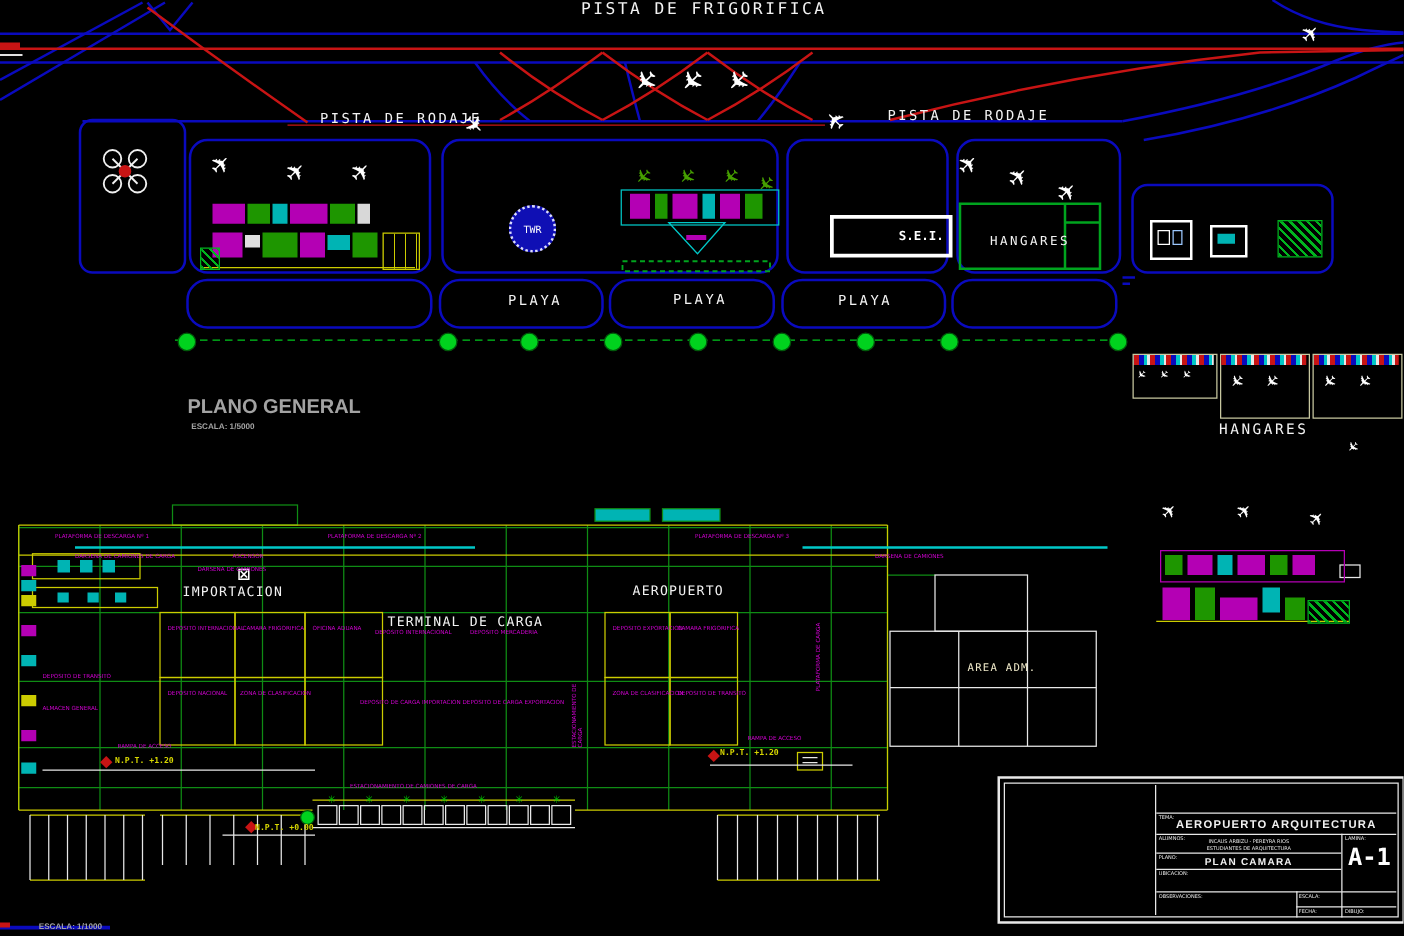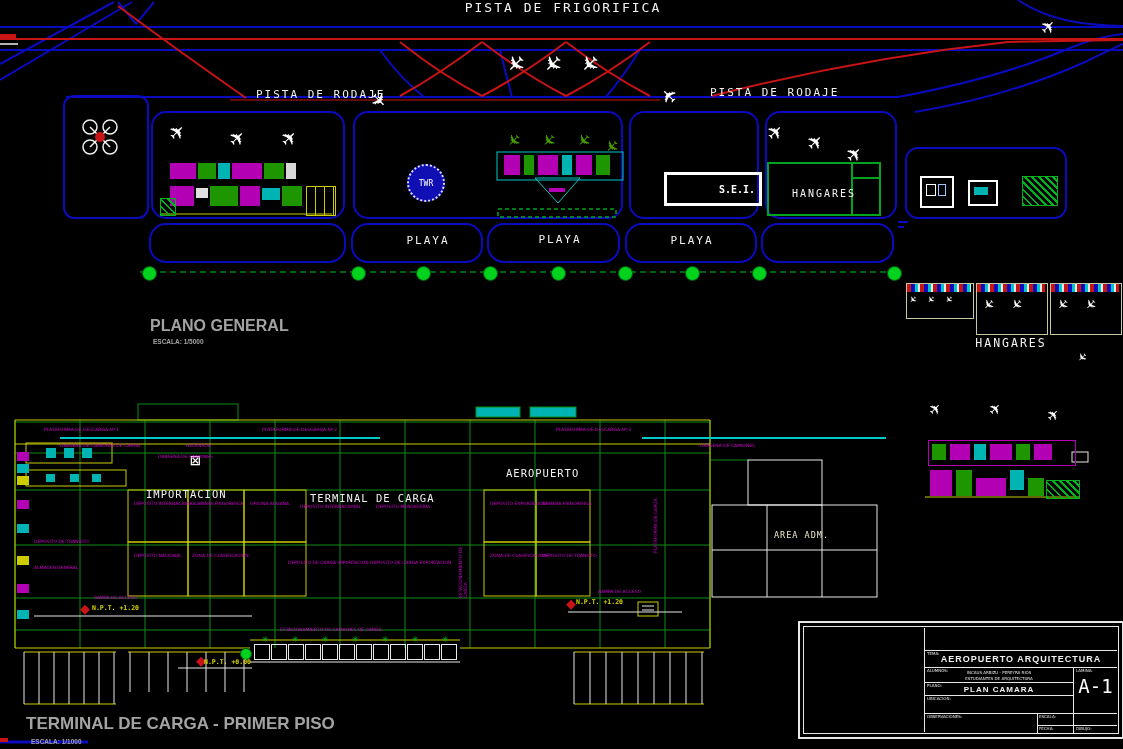--- a/index.html
+++ b/index.html
@@ -254,28 +254,27 @@
   <div class="blk" style="left:990px;top:444px;width:22px;height:16px;background:#b400b4;"></div>
   <div class="blk" style="left:1016px;top:444px;width:14px;height:16px;background:#1e9600;"></div>
   <div class="blk" style="left:1034px;top:444px;width:18px;height:16px;background:#b400b4;"></div>
   <div class="blk" style="left:930px;top:470px;width:22px;height:26px;background:#b400b4;"></div>
   <div class="blk" style="left:956px;top:470px;width:16px;height:26px;background:#1e9600;"></div>
   <div class="blk" style="left:976px;top:478px;width:30px;height:18px;background:#b400b4;"></div>
   <div class="blk" style="left:1010px;top:470px;width:14px;height:20px;background:#00b4b4;"></div>
   <div class="blk" style="left:1028px;top:478px;width:16px;height:18px;background:#1e9600;"></div>
   <div class="blk hatch" style="left:1046px;top:480px;width:32px;height:17px;"></div>
 
-  <span class="lbl" style="left:146px;top:468px;font-size:10.5px;letter-spacing:1px;margin-top:20px;">IMPORTACION</span>
+  <span class="lbl" style="left:146px;top:468px;font-size:10.5px;letter-spacing:1px;">IMPORTACION</span>
   <span class="lbl" style="left:310px;top:480px;font-size:10.5px;letter-spacing:1px;margin-top:12px;">TERMINAL DE CARGA</span>
   <span class="lbl" style="left:506px;top:467px;font-size:10.5px;letter-spacing:1px;">AEROPUERTO</span>
   <span class="lbl" style="left:774px;top:530px;font-size:8.5px;letter-spacing:1px;color:#eee8c8;">AREA ADM.</span>
   <span class="yl" style="left:92px;top:604px;">N.P.T. +1.20</span>
   <span class="yl" style="left:204px;top:658px;">N.P.T. +0.00</span>
   <span class="yl" style="left:576px;top:598px;">N.P.T. +1.20</span>
-  <span class="ttl" style="left:26px;top:714px;font-size:17px;">TERMINAL DE CARGA - PRIMER PISO</span>
   <span class="ttl" style="left:31px;top:738px;font-size:6.5px;">ESCALA: 1/1000</span>
 
   <span class="t" style="left:44px;top:428px;">PLATAFORMA DE DESCARGA Nº 1</span>
   <span class="t" style="left:262px;top:428px;">PLATAFORMA DE DESCARGA Nº 2</span>
   <span class="t" style="left:556px;top:428px;">PLATAFORMA DE DESCARGA Nº 3</span>
   <span class="t" style="left:60px;top:444px;">DARSENA DE CAMIONES DE CARGA</span>
   <span class="t" style="left:158px;top:455px;">DARSENA DE CAMIONES</span>
   <span class="t" style="left:700px;top:444px;">DARSENA DE CAMIONES</span>
   <span class="t" style="left:134px;top:502px;">DEPOSITO INTERNACIONAL</span>
   <span class="t" style="left:194px;top:502px;">CAMARA FRIGORIFICA</span>
@@ -347,16 +346,16 @@
     <div class="blk ctr" style="left:125px;top:47px;width:148px;font-size:4px;color:#e8e8e8;font-family:'DejaVu Sans',sans-serif;">INCAUS ARBIZU - PEREYRA RIOS</div>
     <div class="blk ctr" style="left:125px;top:53px;width:148px;font-size:4px;color:#e8e8e8;font-family:'DejaVu Sans',sans-serif;">ESTUDIANTES DE ARQUITECTURA</div>
     <span class="tb" style="left:127px;top:60px;">PLANO:</span>
     <div class="blk ctr" style="left:125px;top:62px;width:148px;font-size:8px;font-weight:bold;color:#f0f0f0;letter-spacing:1px;font-family:'Liberation Sans',sans-serif;">PLAN CAMARA</div>
     <span class="tb" style="left:127px;top:73px;">UBICACION:</span>
     <span class="tb" style="left:127px;top:91px;">OBSERVACIONES:</span>
     <span class="tb" style="left:239px;top:91px;">ESCALA:</span>
     <span class="tb" style="left:239px;top:103px;">FECHA:</span>
     <span class="tb" style="left:276px;top:103px;">DIBUJO:</span>
     <span class="tb" style="left:276px;top:45px;">LAMINA:</span>
-    <div class="blk ctr" style="left:274px;top:52px;width:43px;font-size:19px;font-weight:normal;color:#fff;">A-1</div>
+    <div class="blk ctr" style="left:274px;top:52px;width:43px;font-size:19px;font-weight:bold;color:#fff;">A-1</div>
   </div>
 
 </div>
 
 </body></html>

